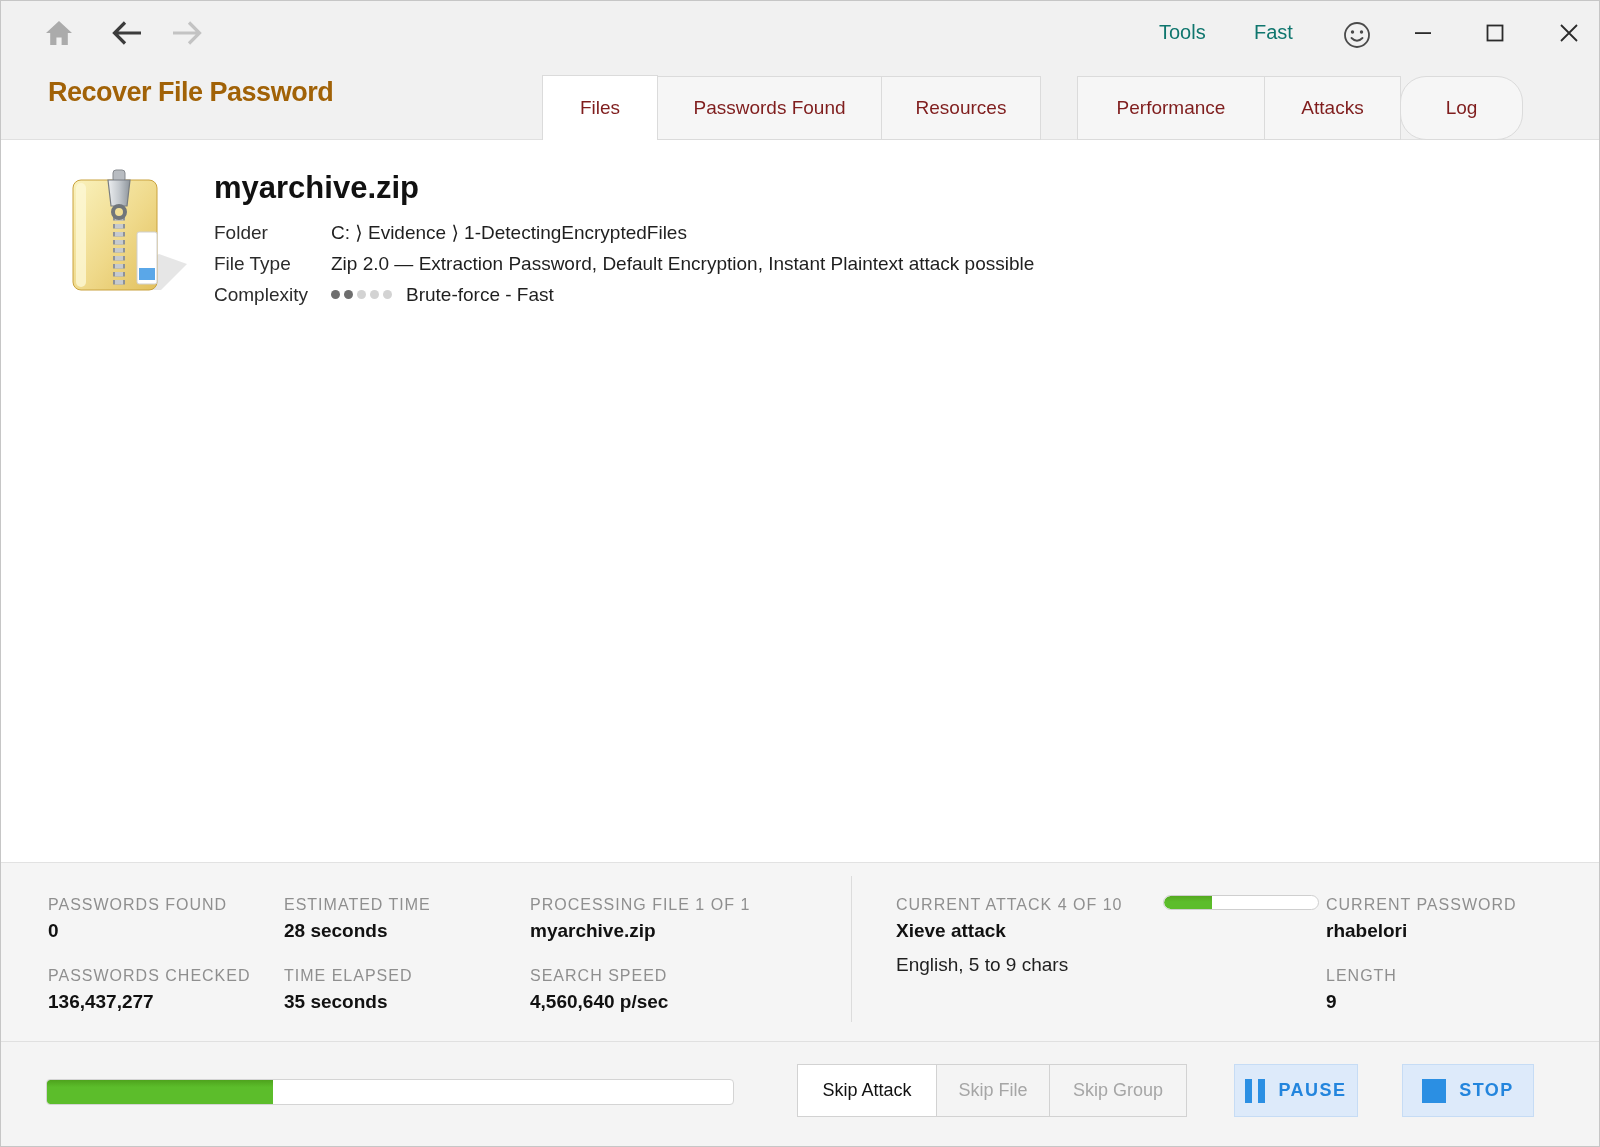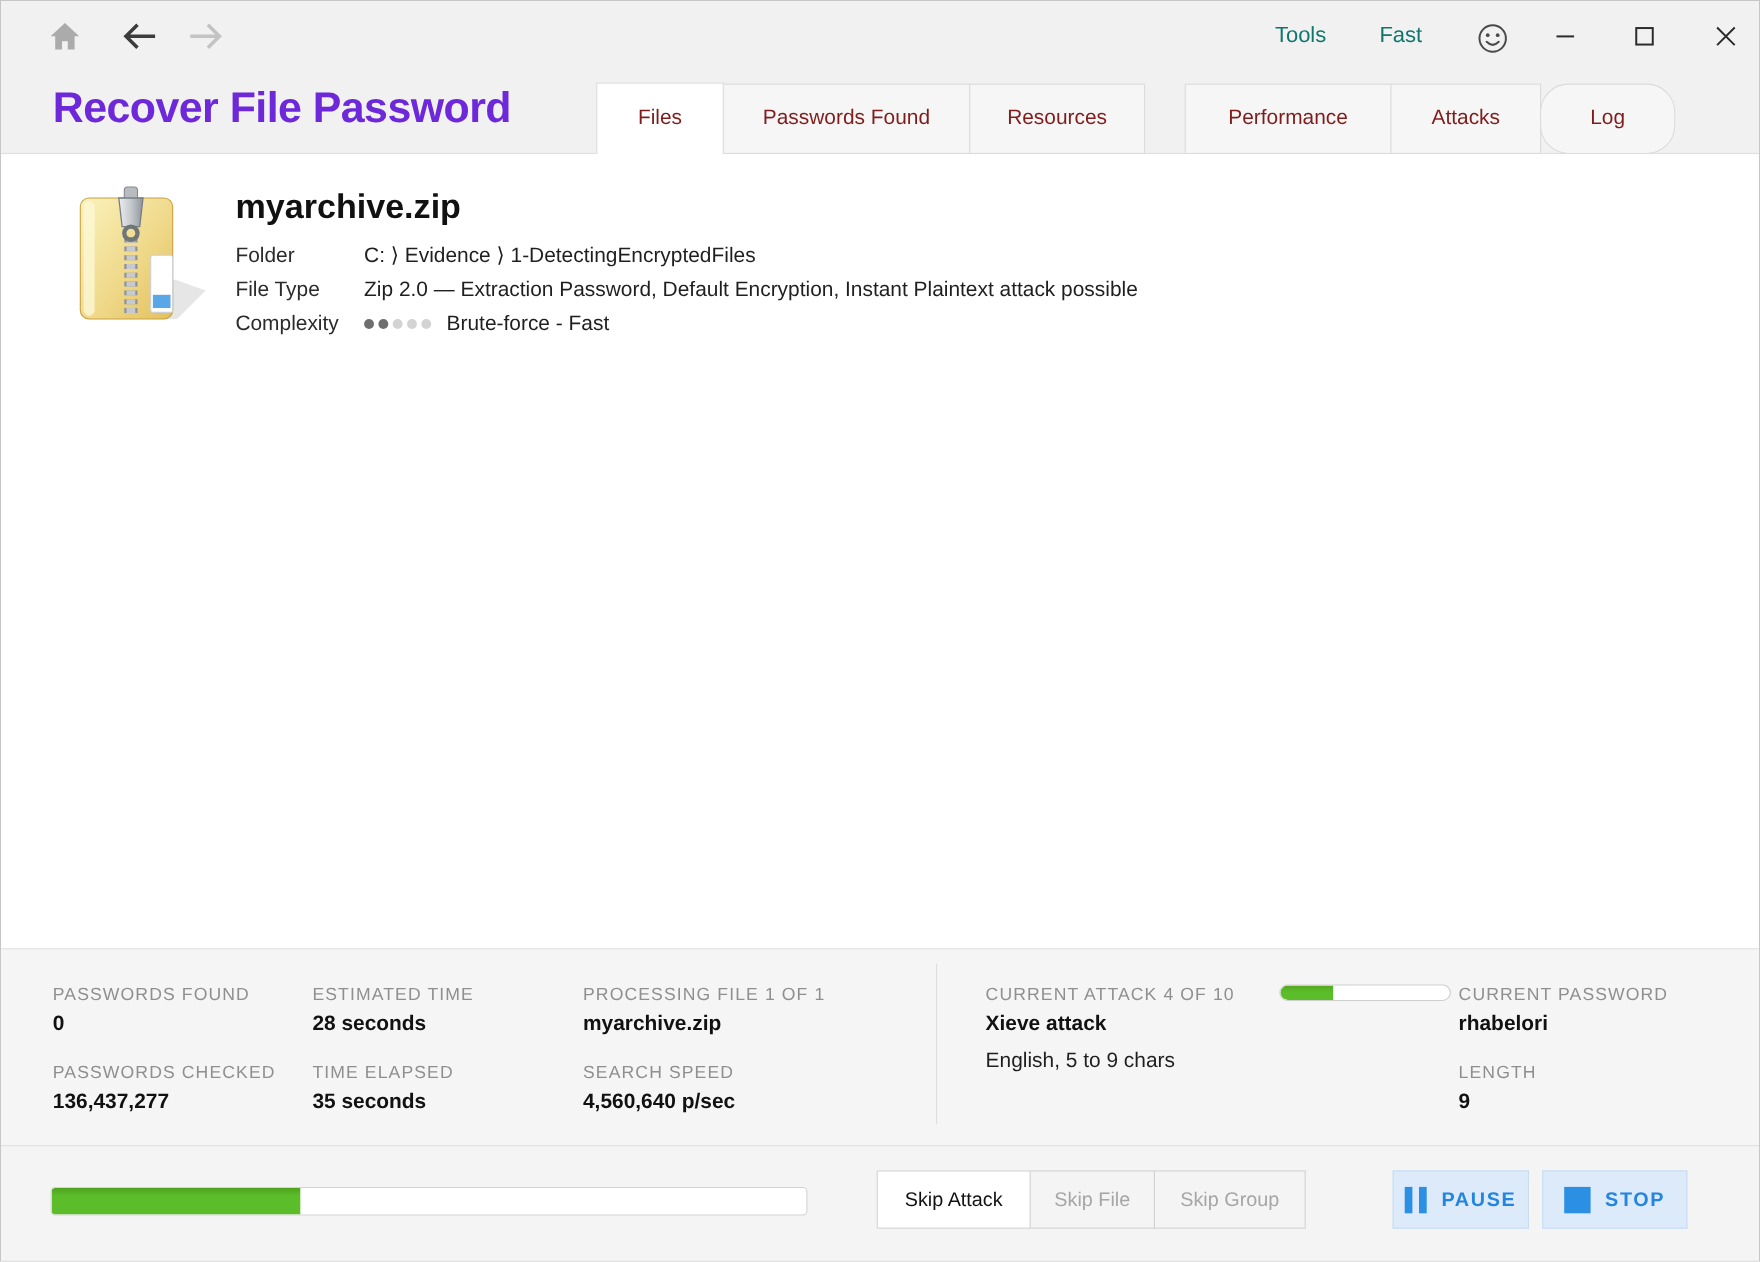--- a/index.html
+++ b/index.html
@@ -14,21 +14,21 @@
   .back-btn { left:106px; }
   .fwd-btn  { left:166px; }
   .menu-item { position:absolute; top:20px; font-size:20px; color:#0f766e; cursor:pointer; }
   .menu-tools { left:1158px; }
   .menu-help  { left:1253px; }
   .smiley-btn { left:1336px; top:14px; }
   .win-btn { position:absolute; top:14px; width:36px; height:36px; display:flex; align-items:center; justify-content:center; cursor:pointer; }
   .min-btn   { left:1404px; }
   .max-btn   { left:1476px; }
   .close-btn { left:1550px; }
-  .page-title { position:absolute; left:47px; top:76px; font-size:39px; font-weight:bold; color:#6d28d9; letter-spacing:-0.5px; }
+  .page-title { position:absolute; left:47px; top:76px; font-size:27px; font-weight:bold; color:#a16207; letter-spacing:-0.5px; }
 
   
   .tabs { position:absolute; right:76px; bottom:-1px; display:flex; align-items:flex-end; z-index:3; }
   .tab { height:64px; margin-left:-1px; background:#f6f6f6; border:1px solid #dbdbdb; display:flex; align-items:center; justify-content:center; font-size:19px; color:#7f1d1d; cursor:pointer; }
   .tab-w0 { width:116px; } .tab-w1 { width:225px; } .tab-w2 { width:160px; }
   .tab-w3 { width:188px;margin-left:36px; } .tab-w4 { width:137px; } .tab-w5 { width:123px;border-radius:26px; }
   .tab.active { background:#fff; border-bottom:none; height:65px; position:relative; z-index:4; }
 
   
   .content { position:absolute; top:139px; left:0; right:0; height:722px; background:#fff; }
@@ -63,21 +63,21 @@
   
   .footer { position:absolute; top:1040px; left:0; right:0; height:107px; background:#f4f4f4; border-top:1px solid #e0e0e0; }
   .main-bar { position:absolute; left:45px; top:37px; width:688px; height:26px; background:#fff; border:1px solid #d4d4d4; border-radius:4px; overflow:hidden; }
   .main-bar .fill { height:100%; background:linear-gradient(to bottom,#4ea31d 0%,#5cbd2b 30%); border-radius:3px 0 0 3px; }
   .btn { position:absolute; top:22px; height:53px; display:flex; align-items:center; justify-content:center; font-size:18px; cursor:pointer; border:1px solid #d2d2d2; color:#111; background:transparent; }
   .btn.disabled { color:#a6a6a6; cursor:default; }
   .skip-attack { left:796px; width:140px; background:#fff; z-index:2; }
   .skip-file   { left:935px; width:114px; }
   .skip-group  { left:1048px; width:138px; }
   .action-btn { font-weight:bold; letter-spacing:1.5px; background:#ddeafa; border:1px solid #c6dcf5; color:#2385dd; gap:13px; }
-  .pause-btn { left:1233px; width:124px;margin-left:32px; }
+  .pause-btn { left:1233px; width:124px; }
   .stop-btn  { left:1401px; width:132px; }
   .pause-glyph { display:inline-flex; gap:6px; }
   .pause-glyph i { display:block; width:7px; height:24px; background:#2b8fe3; }
   .stop-glyph { display:block; width:24px; height:24px; background:#2b8fe3; }
 </style>
 </head>
 <body>
 
 <div class="window">
 

